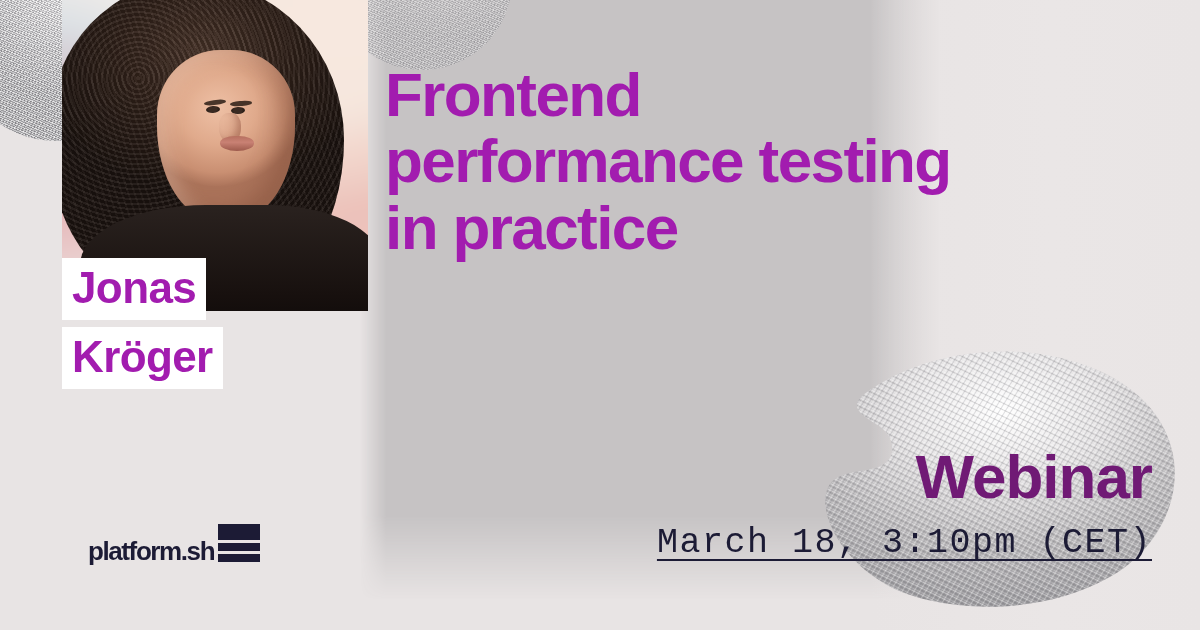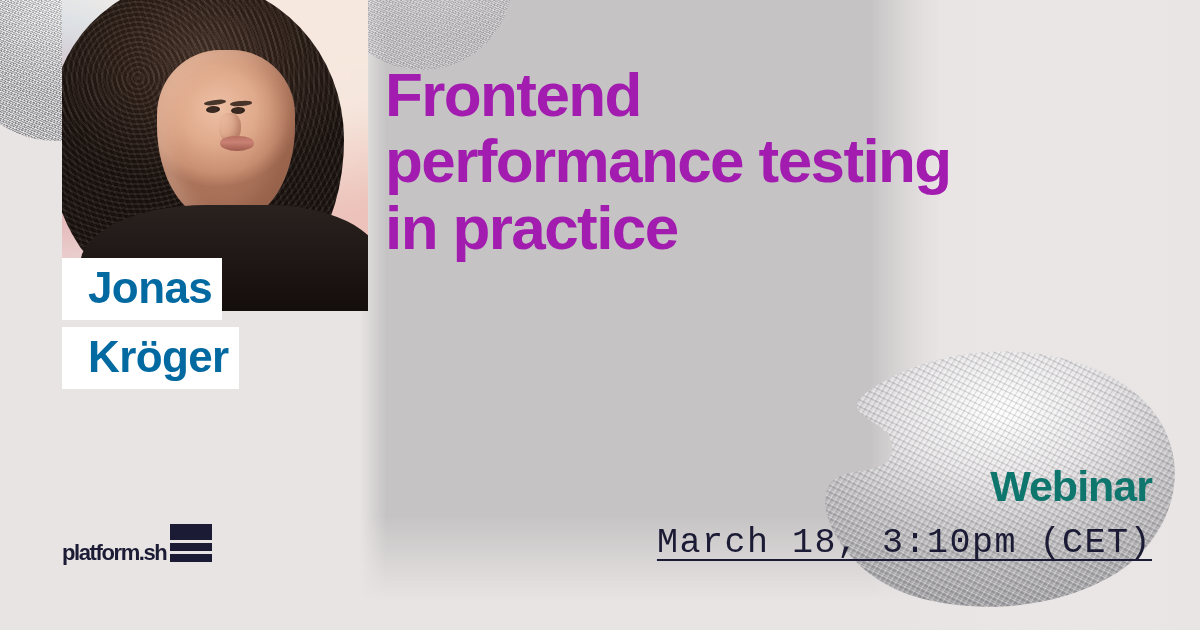--- a/index.html
+++ b/index.html
@@ -153,26 +153,26 @@
   
   .nameplate{
     position:absolute;
     left:62px; top:258px;
     display:flex; flex-direction:column; align-items:flex-start;
     gap:7px;
   }
   .nameplate span{
     display:inline-block;
     background:#ffffff;
-    color:#0369a1;
+    color:#a21caf;
     font-size:44px;
     line-height:1.0;
     font-weight:700;
     letter-spacing:-.6px;
-    padding:8px 10px 10px 26px;
+    padding:8px 10px 10px 10px;
     white-space:nowrap;
     text-align:center;
   }
 
   
   .headline{
     position:absolute;
     left:385px; top:62px;
     width:780px;
     color:#a21caf;
@@ -183,22 +183,22 @@
   }
   .headline .hl-line{ display:block; white-space:nowrap; }
 
   
   .webinar-block{
     position:absolute;
     right:48px; bottom:66px;
     text-align:right;
   }
   .webinar-label{
-    color:#0f766e;
-    font-size:43px;
+    color:#701a75;
+    font-size:62px;
     font-weight:700;
     letter-spacing:-1px;
     line-height:1;
     margin-bottom:14px;
     display:block;
   }
   .webinar-date{
     color:#1c1b35;
     font-family:"Liberation Mono", monospace;
     font-size:35px;
@@ -213,24 +213,25 @@
   }
 
   
   .logo{
     position:absolute;
     left:62px; bottom:66px;
     display:flex; align-items:flex-end; gap:4px;
   }
   .logo-word{
     color:#1c1b35;
-    font-size:22px;
+    font-size:26px;
     font-weight:700;
     letter-spacing:-1.4px;
     line-height:1;
+    margin-left:26px;
   }
   .logo-mark{
     display:flex; flex-direction:column; gap:3px;
     margin-bottom:2px;
   }
   .logo-mark i{ display:block; width:42px; background:#1c1b35; }
   .logo-mark i.b1{ height:16px; }
   .logo-mark i.b2{ height:8px; }
   .logo-mark i.b3{ height:8px; }
 </style>

